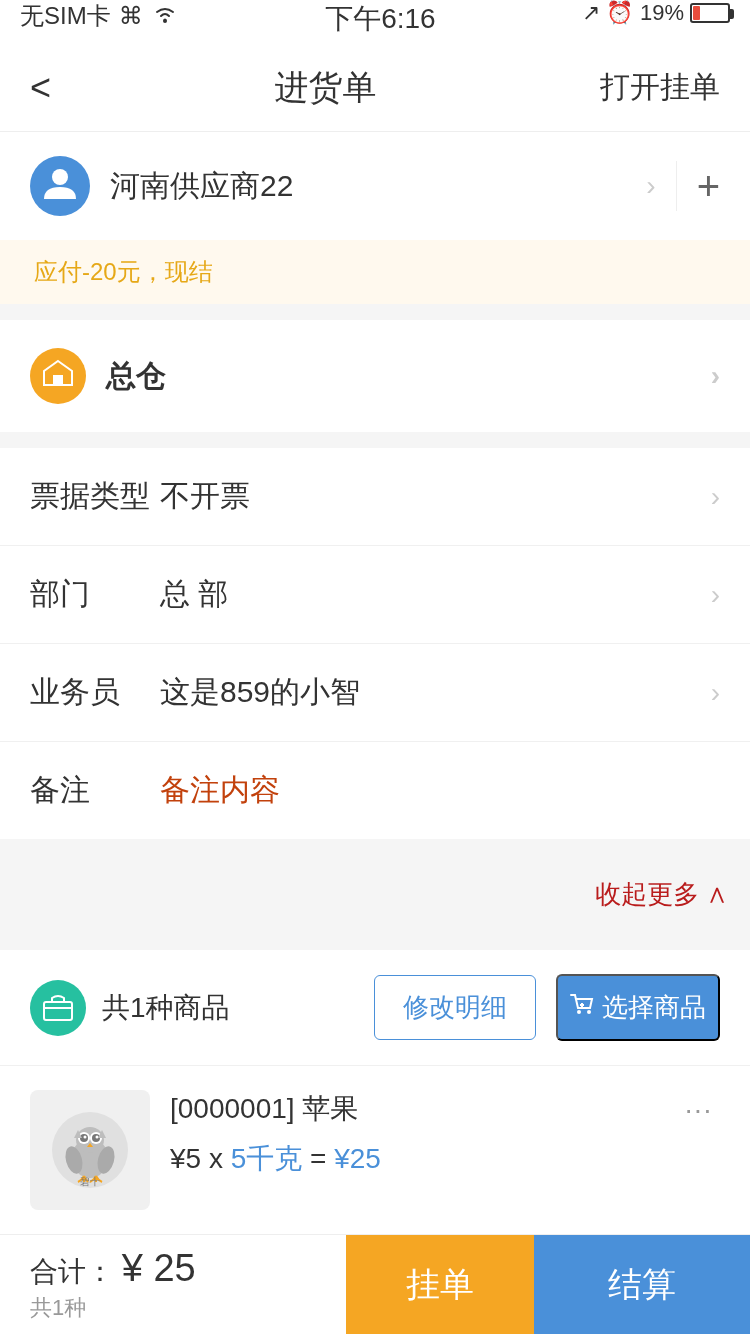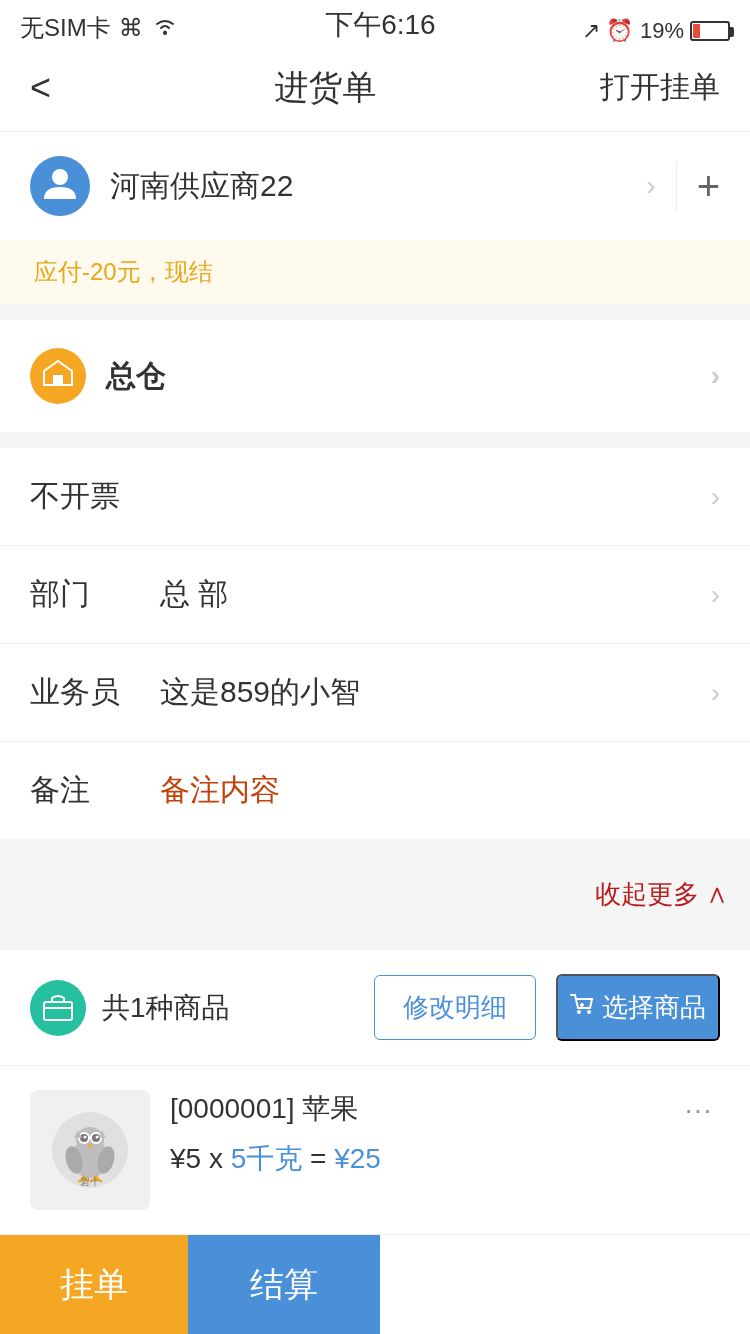--- a/index.html
+++ b/index.html
@@ -11,21 +11,21 @@
       background: #f5f5f5;
       color: #333;
       font-size: 28px;
     }
 
     
     .status-bar {
       background: #fff;
       height: 44px;
       display: flex;
-      align-items: flex-end;
+      align-items: flex-start;
       justify-content: space-between;
       padding: 0 20px;
       font-size: 24px;
     }
     .status-left { display: flex; align-items: center; gap: 8px; }
     .status-center { font-size: 28px; font-weight: 500; }
     .status-right { display: flex; align-items: center; gap: 6px; font-size: 22px; }
     .battery-icon {
       width: 40px; height: 20px; border: 2px solid #333; border-radius: 3px; position: relative; display: inline-block;
     }
@@ -254,21 +254,21 @@
     .total-sub { font-size: 22px; color: #999; margin-top: 2px; }
     .footer-btn-pend {
       width: 188px; height: 100px;
       background: #f5a623;
       color: #fff;
       font-size: 34px;
       display: flex; align-items: center; justify-content: center;
       cursor: pointer;
     }
     .footer-btn-settle {
-      width: 192px; height: 100px;
+      width: 216px; height: 100px;
       background: #4a90d9;
       color: #fff;
       font-size: 34px;
       display: flex; align-items: center; justify-content: center;
       cursor: pointer;
     }
   </style>
 </head>
 <body>
 
@@ -337,20 +337,21 @@
           </svg>
         </span>
       </div>
       <span class="row-content">总仓</span>
       <span class="row-chevron">›</span>
     </div>
   </div>
 
   <div class="form-section">
     <div class="form-row">
+      <span class="form-label">票据类型</span>
       <span class="form-value">不开票</span>
       <span class="form-chevron">›</span>
     </div>
     <div class="form-row">
       <span class="form-label">部门</span>
       <span class="form-value">总 部</span>
       <span class="form-chevron">›</span>
     </div>
     <div class="form-row">
       <span class="form-label">业务员</span>
@@ -440,19 +441,26 @@
       </div>
       <span class="more-btn">···</span>
     </div>
   </div>
 
   <div style="height:120px;"></div>
 
 </div>
 
 <div class="footer">
+  <div class="footer-total">
+    <div class="total-main">
+      <span>合计：</span>
+      <span class="total-amount">¥ 25</span>
+    </div>
+    <div class="total-sub">共1种</div>
+  </div>
   <div class="footer-btn-pend">
     <span>挂单</span>
   </div>
   <div class="footer-btn-settle">
     <span>结算</span>
   </div>
 </div>
 
 </body></html>

